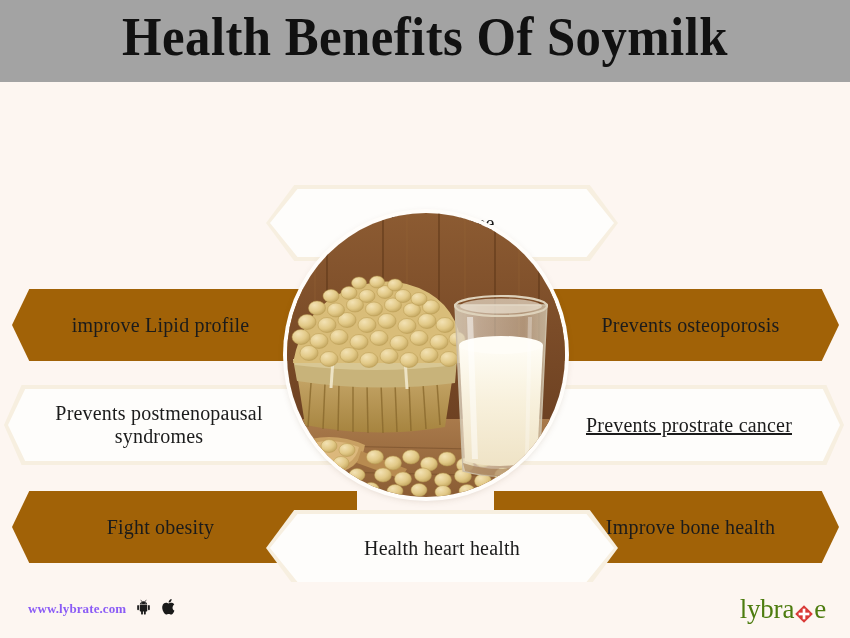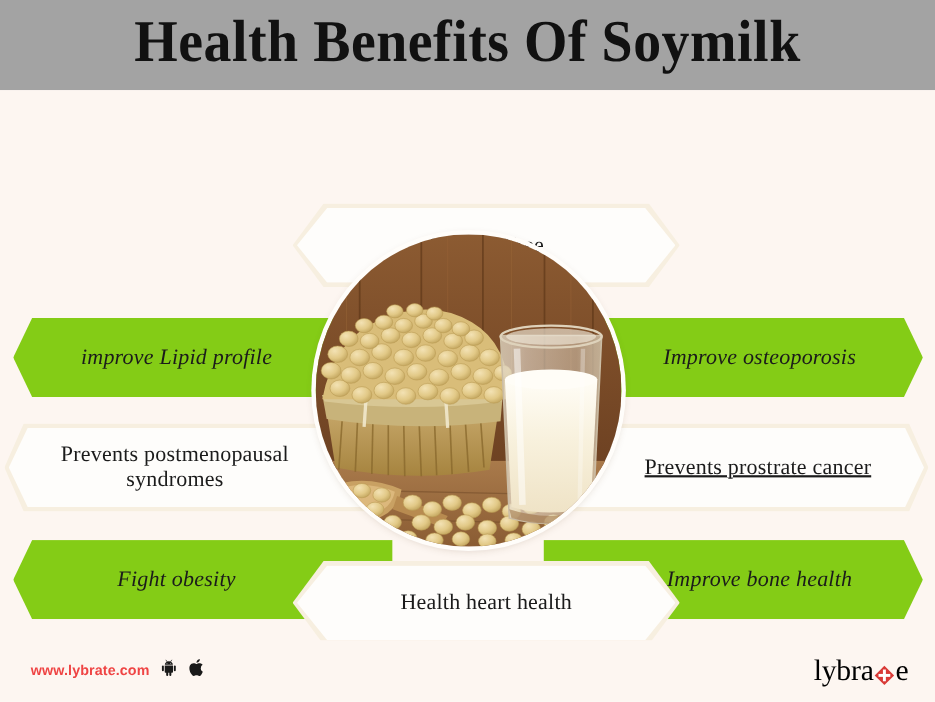--- a/index.html
+++ b/index.html
@@ -60,21 +60,21 @@
     width: 100%;
     text-align: center;
     font-size: 20px;
     line-height: 1.15;
     color: #1b1b1b;
     font-family: "Liberation Serif", "DejaVu Serif", serif;
     letter-spacing: 0.2px;
     padding: 0 6px;
     box-sizing: border-box;
   }
-  .banner.tan  { background: #84cc16; font-style: italic; }
+  .banner.tan  { background: #a16207; }
   .banner.white{ background: #fefdfb; }
 
   
   .hex-both {
     clip-path: polygon(0% 50%, 8% 0%, 92% 0%, 100% 50%, 92% 100%, 8% 100%);
   }
   
   .hex-left {
     clip-path: polygon(0% 50%, 5% 0%, 100% 0%, 100% 50%, 100% 100%, 5% 100%);
   }
@@ -108,36 +108,36 @@
     background: #fdf6f1;
   }
   .footer-left {
     position: absolute;
     left: 28px; top: 16px;
     display: flex;
     align-items: center;
     gap: 9px;
   }
   .footer-url {
-    font-family: Liberation Sans, sans-serif;
+    font-family: Liberation Serif, serif;
     font-weight: bold;
     font-size: 13px;
-    color: #ef4444;
+    color: #8b5cf6;
     letter-spacing: 0.1px;
   }
   .glyph-icon { display: block; }
 
   .footer-logo {
     position: absolute;
     right: 24px; top: 12px;
     display: flex;
     align-items: center;
     font-family: "Liberation Serif", "DejaVu Serif", serif;
     font-size: 27px;
-    color: #000000;
+    color: #4d7c0f;
     letter-spacing: -0.2px;
   }
   .logo-mark {
     position: relative;
     width: 20px; height: 20px;
     margin: 0 0px;
     display: inline-block;
   }
 </style>
 </head>
@@ -163,21 +163,21 @@
     <div class="halo hex-left" style="left:4px; top:303px; width:352px; height:80px;"></div>
     <div class="banner tan hex-left" style="left:12px; top:409px; width:345px; height:72px;">
       <div class="label" style="padding-right:54px;">Fight obesity</div>
     </div>
 
     <div class="banner white hex-left" style="left:8px; top:307px; width:344px; height:72px;">
       <div class="label" style="padding-right:48px;">Prevents postmenopausal syndromes</div>
     </div>
 
     <div class="banner tan hex-right" style="left:494px; top:207px; width:345px; height:72px;">
-      <div class="label" style="padding-left:54px;">Improve osteoporosis</div>
+      <div class="label" style="padding-left:54px;">Prevents osteoporosis</div>
     </div>
 
     <div class="halo hex-right" style="left:492px; top:303px; width:352px; height:80px;"></div>
     <div class="banner white hex-right" style="left:496px; top:307px; width:344px; height:72px;">
       <div class="label" style="padding-left:48px;text-decoration:underline;">Prevents prostrate cancer</div>
     </div>
 
     <div class="banner tan hex-right" style="left:494px; top:409px; width:345px; height:72px;">
       <div class="label" style="padding-left:54px;text-align:center;">Improve bone health</div>
     </div>

